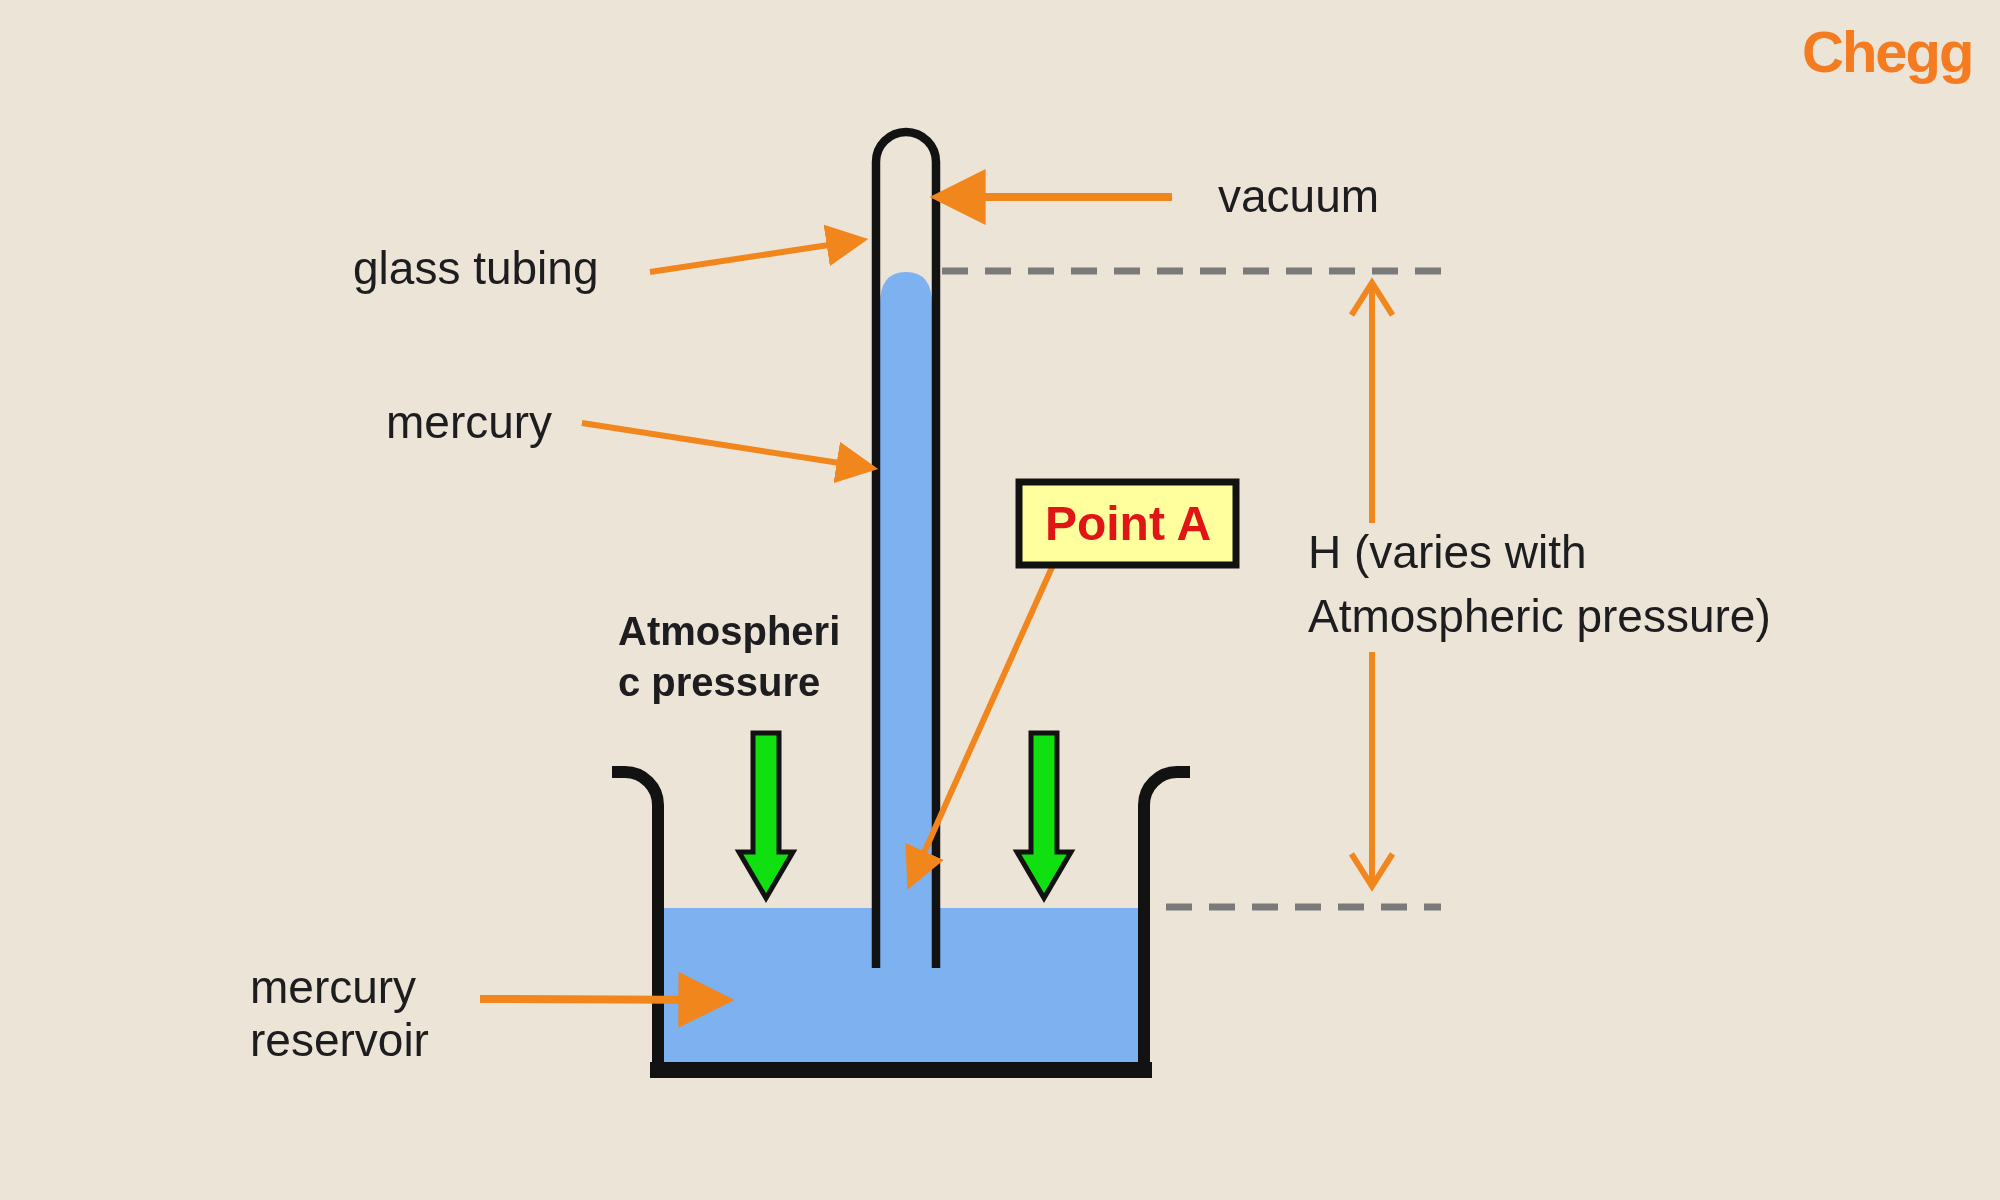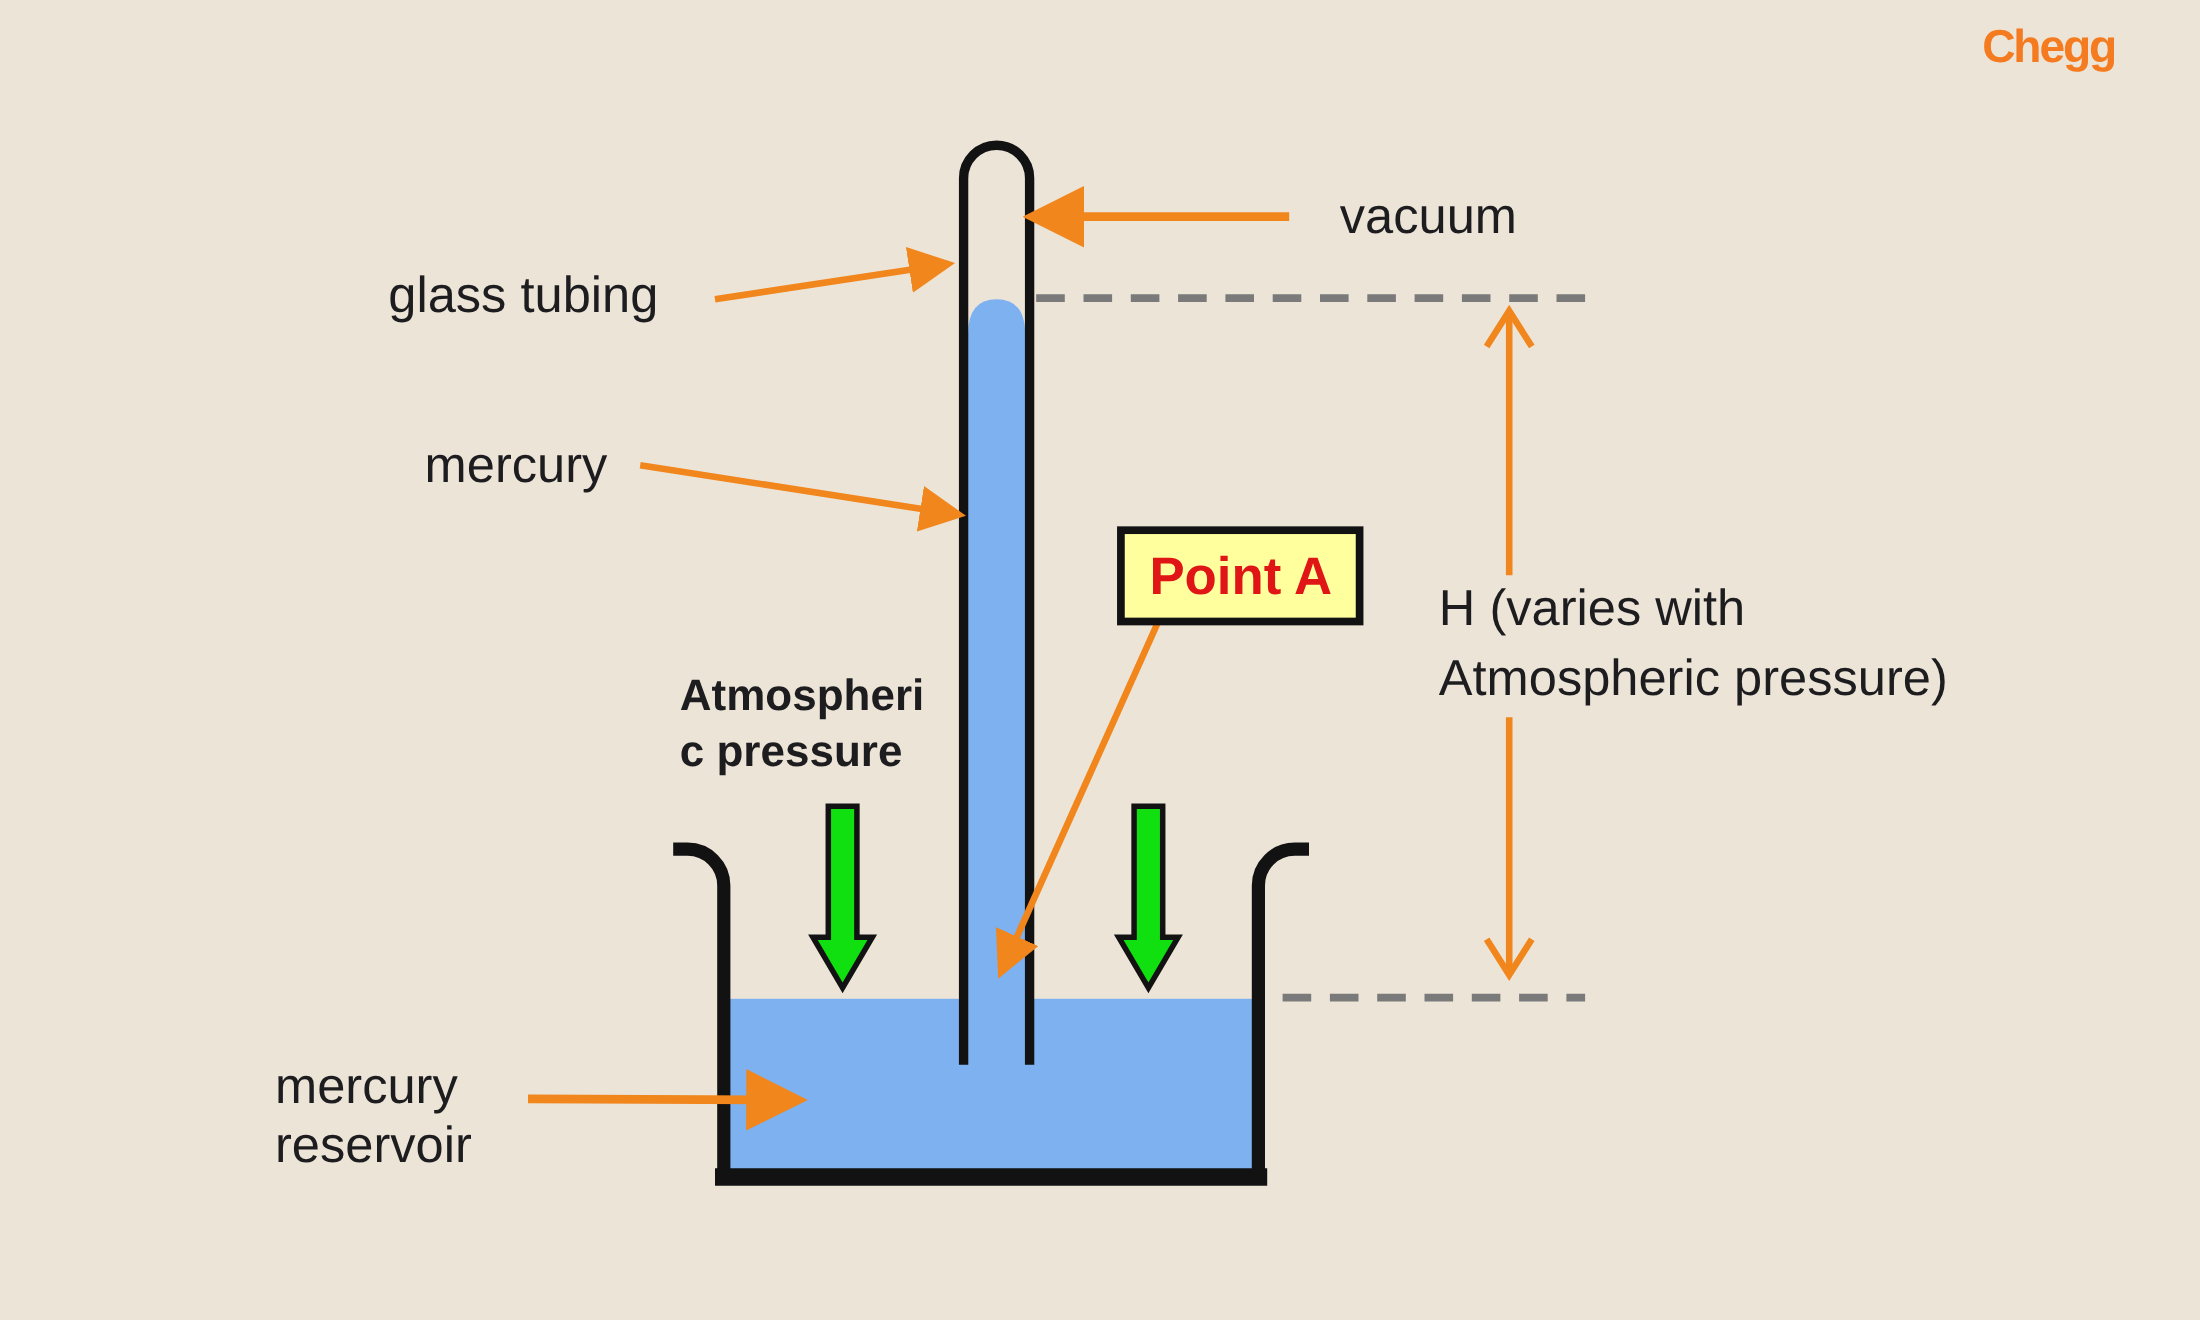--- a/index.html
+++ b/index.html
@@ -22,21 +22,21 @@
   .dash-line{stroke:var(--dashed-gray,#7A7A7A);stroke-width:7;stroke-dasharray:26 17;fill:none;}
   .green-arrow{fill:var(--pressure-arrow-green,#10E010);stroke:var(--outline-black,#121212);stroke-width:5;stroke-linejoin:miter;}
   .pointa-rect{fill:var(--point-a-box-fill,#FFFF9E);stroke:var(--outline-black,#121212);stroke-width:7;}
 
   .label{font-size:46px;fill:var(--label-text,#1D1D20);}
   .label-bold{font-size:40px;font-weight:bold;fill:var(--label-text,#1D1D20);}
   .pointa-text{font-size:48px;font-weight:bold;fill:var(--point-a-text,#E01616);text-anchor:middle;}
 
   .chegg-logo{
     position:absolute;left:1802px;top:18px;
-    font-size:42px;font-weight:bold;letter-spacing:-2px;
+    font-size:58px;font-weight:bold;letter-spacing:-2px;
     color:var(--chegg-orange,#F47B1F);
   }
 </style>
 </head>
 <body>
 
 <div class="stage">
 
   <svg width="2000" height="1200" viewBox="0 0 2000 1200">
     <defs>

